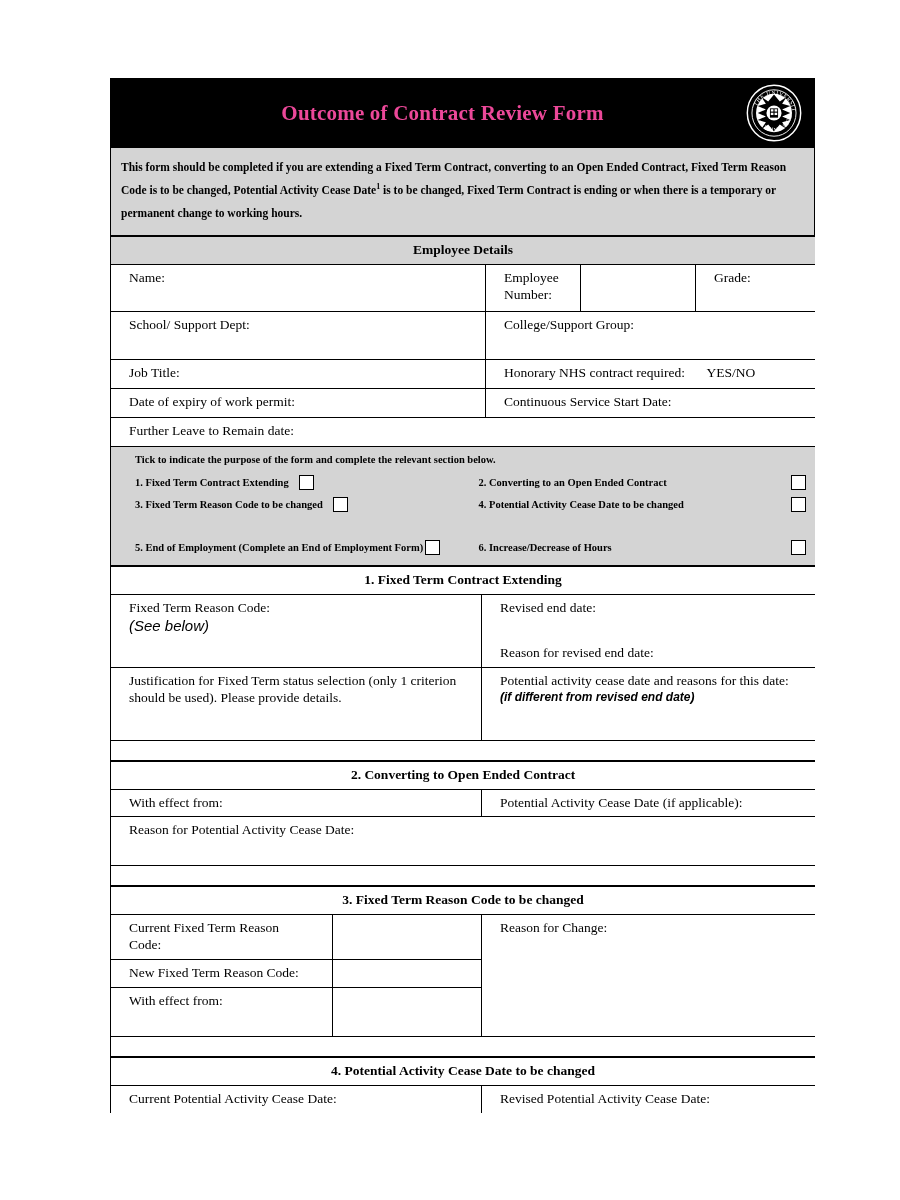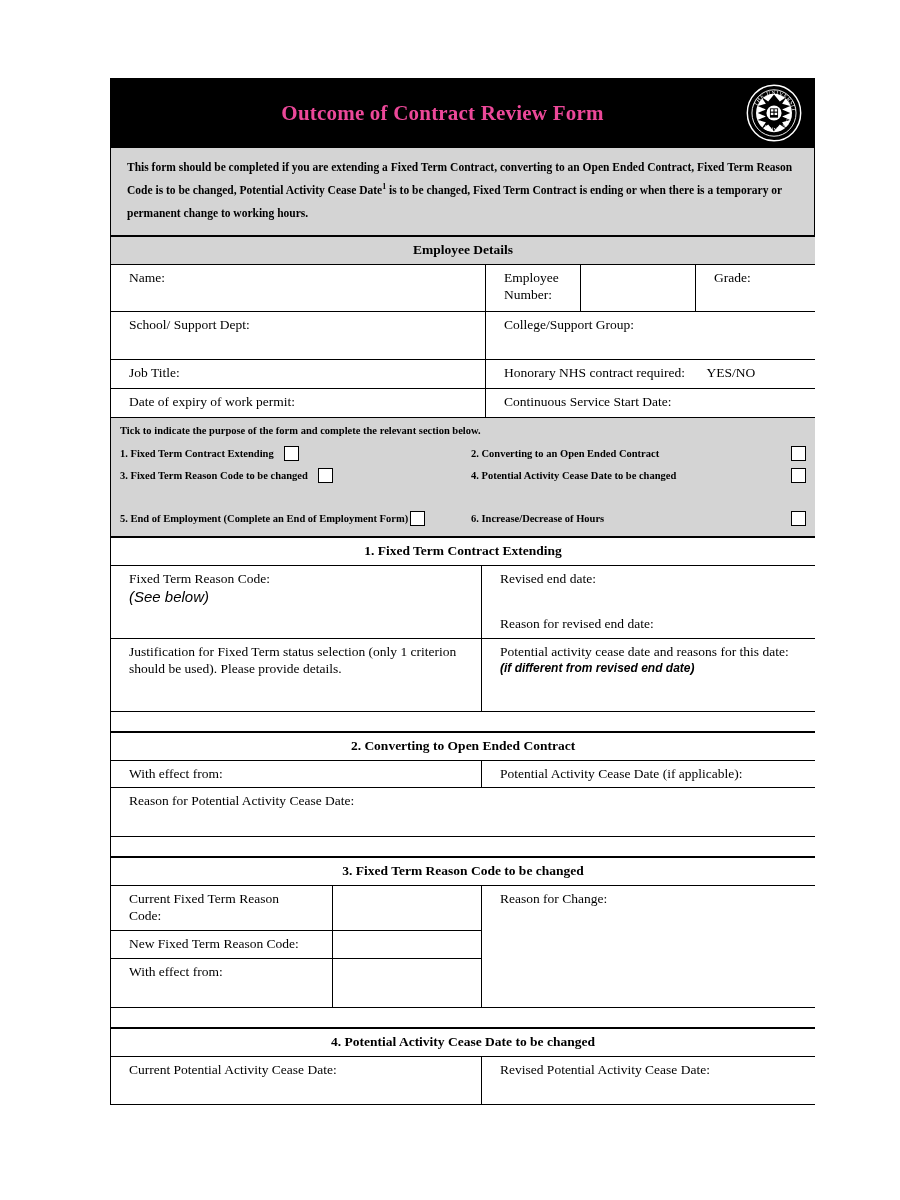--- a/index.html
+++ b/index.html
@@ -50,21 +50,21 @@
     width: 58px;
     height: 58px;
   }
 
   
   .intro {
     background: #d4d4d4;
     border-left: 1.5px solid #000;
     border-right: 1.5px solid #000;
     border-bottom: 1.5px solid #000;
-    padding: 8px 10px 10px 16px;
+    padding: 8px 10px 10px 10px;
     font-size: 11.5px;
     font-weight: bold;
     line-height: 2.0;
   }
   .intro sup { font-size: 8px; vertical-align: super; }
 
   
   table.grid {
     border-collapse: collapse;
     width: 705px;
@@ -100,21 +100,21 @@
   .italic-note {
     font-style: italic;
     font-weight: bold;
     font-size: 12px;
     font-family: "Liberation Sans", sans-serif;
   }
 
   
   .tickblock {
     background: #d4d4d4;
-    padding: 6px 9px 9px 9px;
+    padding: 6px 9px 9px 24px;
   }
   .tick-title {
     font-size: 10.5px;
     font-weight: bold;
     margin-bottom: 9px;
   }
   .tick-row {
     display: flex;
     align-items: center;
     margin-bottom: 7px;
@@ -204,20 +204,23 @@
       <td colspan="3">
         <span>Honorary NHS contract required:</span>
         <span style="padding-left:18px">YES/NO</span>
       </td>
     </tr>
     <tr>
       <td style="height:18px">Date of expiry of work permit:</td>
       <td colspan="3">Continuous Service Start Date:</td>
     </tr>
     <tr>
+      <td style="height:18px" colspan="4">Further Leave to Remain date:</td>
+    </tr>
+    <tr>
       <td colspan="4" style="padding:0">
         <div class="tickblock">
           <div class="tick-title">Tick to indicate the purpose of the form and complete the relevant section below.</div>
 
           <div class="tick-row">
             <div class="tick-col">
               <span class="tick-label">1. Fixed Term Contract Extending</span>
               <span class="checkbox cb-gap-a"></span>
             </div>
             <div class="tick-col right">

